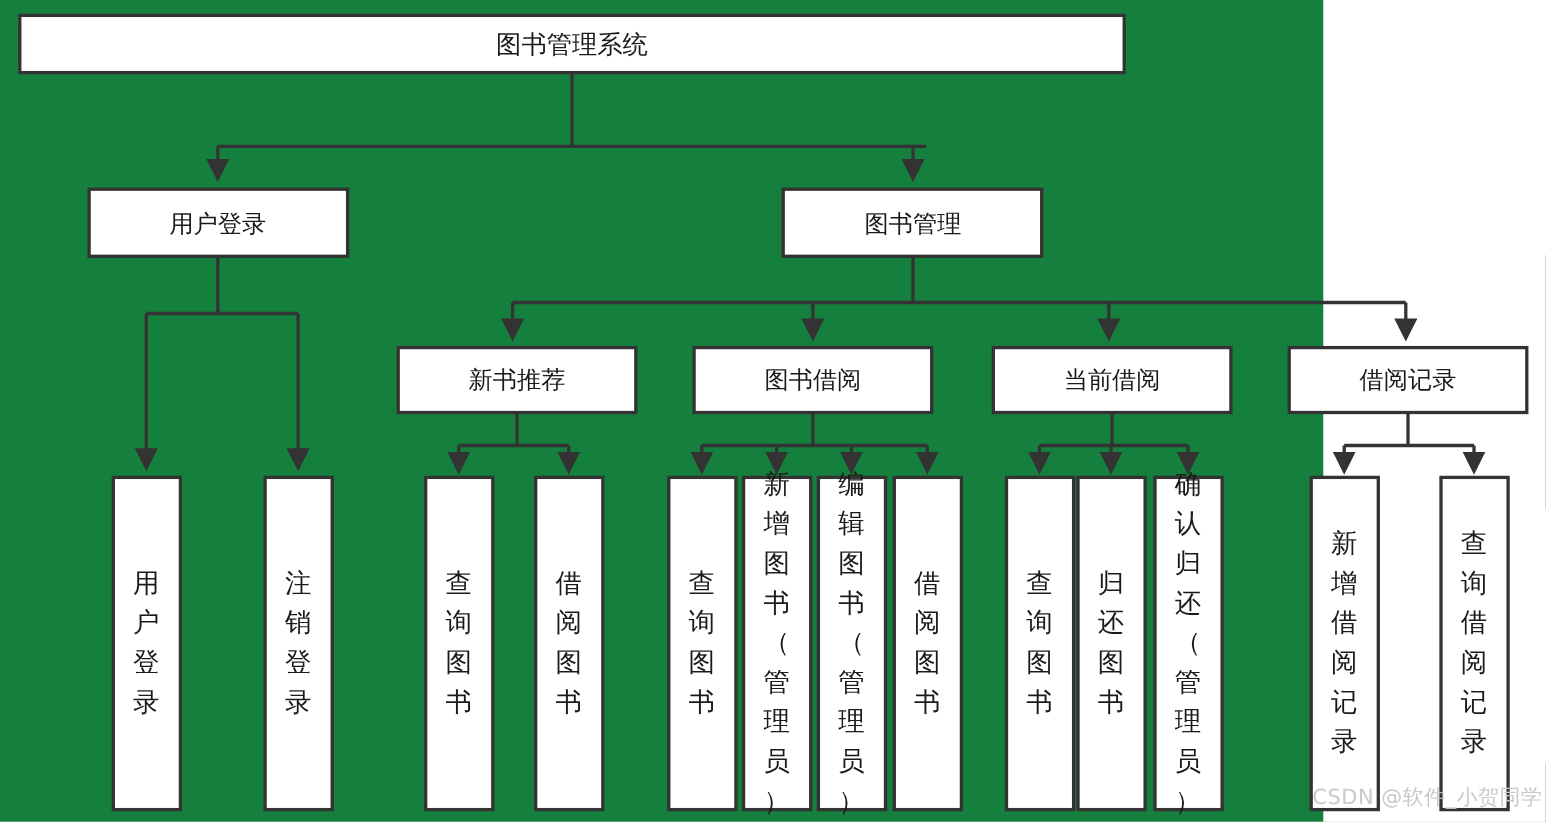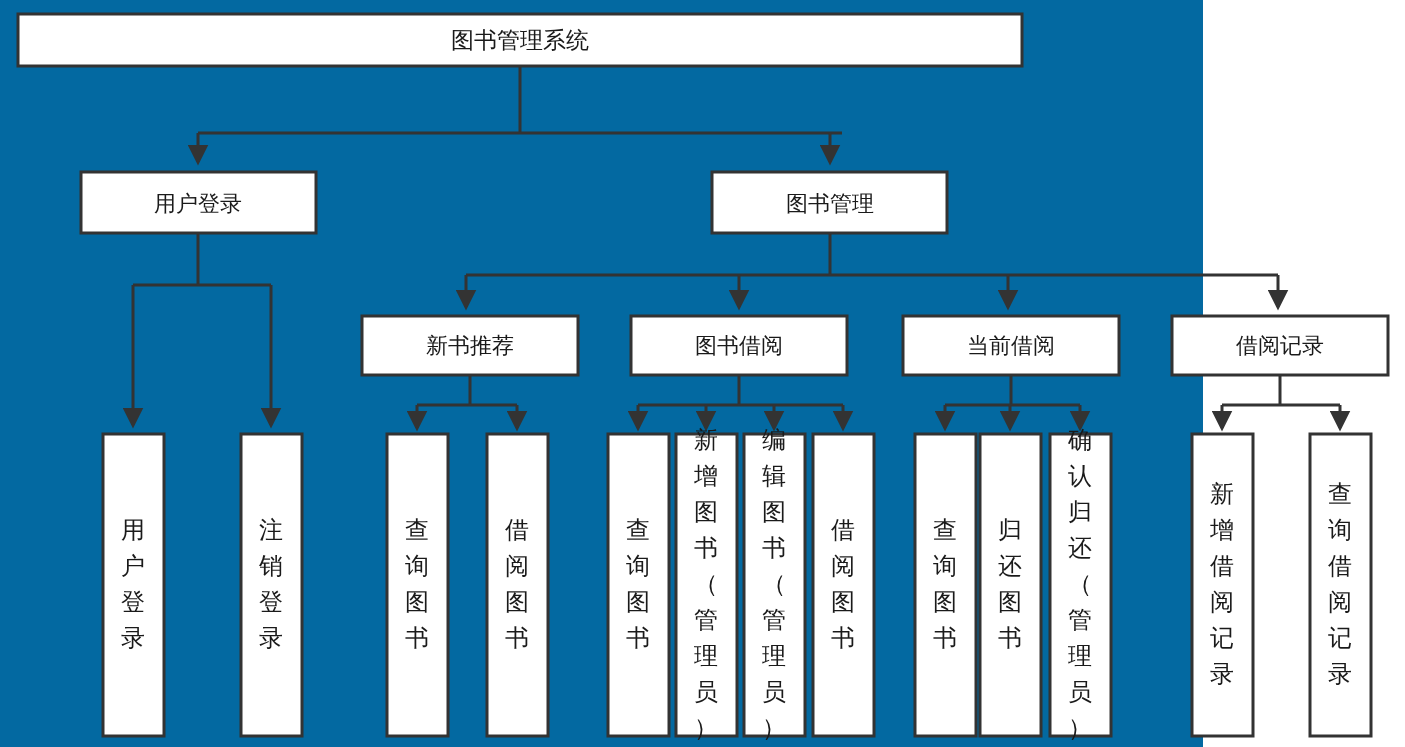--- a/index.html
+++ b/index.html
@@ -1,20 +1,20 @@
 <!DOCTYPE html>
 <html><head>
 <meta charset="utf-8">
 <style>
   html,body{margin:0;padding:0;background:#ffffff;}
   body{
     font-family:"DejaVu Sans","Liberation Sans",sans-serif;
     width:1405px;height:747px;overflow:hidden;
   }
-  #diagram-root{position:relative;width:1203px;height:747px;background:#0369a1;}
+  #diagram-root{position:relative;width:1203px;height:747px;background:#15803d;}
   svg#tree{position:absolute;left:0;top:0;width:1405px;height:747px;}
   .node-rect{fill:#ffffff;stroke:#333333;stroke-width:3;}
   .conn{stroke:#333333;stroke-width:3;fill:none;}
   .node-label{
     font-family:"DejaVu Sans","Liberation Sans",sans-serif;
     fill:#1a1a1a;
     text-anchor:middle;
   }
   .lbl-root{font-size:23px;}
   .lbl-l2{font-size:22px;}
@@ -190,14 +190,15 @@
       <rect class="node-rect" x="1192" y="434" width="61" height="302"></rect>
       <text class="vlabel" x="1222" y="585"><tspan x="1222" y="495">新</tspan><tspan x="1222" y="531">增</tspan><tspan x="1222" y="567">借</tspan><tspan x="1222" y="603">阅</tspan><tspan x="1222" y="639">记</tspan><tspan x="1222" y="675">录</tspan></text>
     </g>
     <g>
       <rect class="node-rect" x="1310" y="434" width="61" height="302"></rect>
       <text class="vlabel" x="1340" y="585"><tspan x="1340" y="495">查</tspan><tspan x="1340" y="531">询</tspan><tspan x="1340" y="567">借</tspan><tspan x="1340" y="603">阅</tspan><tspan x="1340" y="639">记</tspan><tspan x="1340" y="675">录</tspan></text>
     </g>
 
   </svg>
 
+  <div class="watermark">CSDN @软件_小贺同学</div>
 
 </div>
 
 </body></html>

